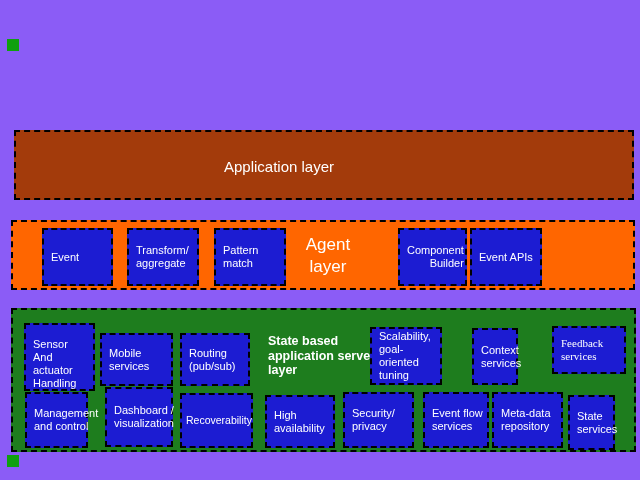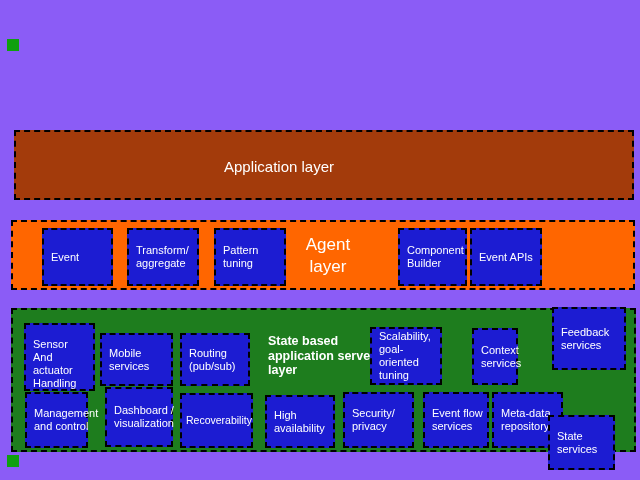--- a/index.html
+++ b/index.html
@@ -34,22 +34,22 @@
   <div class="ltitle" style="left:14px;top:158px;width:530px;text-align:center;font-size:15px;">Application layer</div>
 
   <div class="layer" style="left: 11px; top: 220px; width: 624px; height: 70px; background: rgb(255, 102, 0);"></div>
   <div class="ltitle" style="left:294px;top:234px;width:68px;text-align:center;font-size:17px;line-height:1.28;">Agent
 layer</div>
 
   <div class="bluebox" style="left:42px;top:228px;width:71px;height:58px;">Event</div>
   <div class="bluebox" style="left:127px;top:228px;width:72px;height:58px;">Transform/
 aggregate</div>
   <div class="bluebox" style="left:214px;top:228px;width:72px;height:58px;">Pattern
-tuning</div>
-  <div class="bluebox" style="left:398px;top:228px;width:69px;height:58px;">Component
+match</div>
+  <div class="bluebox" style="left:398px;top:228px;width:69px;height:58px;text-align:right;">Component
 Builder</div>
   <div class="bluebox" style="left:470px;top:228px;width:72px;height:58px;">Event APIs</div>
 
   <div class="layer" style="left: 11px; top: 308px; width: 625px; height: 144px; background: rgb(30, 125, 30);"></div>
   <div class="ltitle" style="left:268px;top:334px;width:112px;font-size:12.5px;font-weight:bold;line-height:1.17;">State based
 application server
 layer</div>
 
   <div class="bluebox top" style="left:24px;top:323px;width:71px;height:68px;">Sensor
 And actuator
@@ -58,32 +58,32 @@
 Normalize)</div>
   <div class="bluebox" style="left:100px;top:333px;width:73px;height:53px;">Mobile
 services</div>
   <div class="bluebox" style="left:180px;top:333px;width:70px;height:53px;">Routing
 (pub/sub)</div>
   <div class="bluebox" style="left:370px;top:327px;width:72px;height:58px;">Scalability,
 goal-oriented
 tuning</div>
   <div class="bluebox" style="left:472px;top:328px;width:46px;height:57px;">Context
 services</div>
-  <div class="bluebox" style="left:552px;top:307px;width:74px;height:63px;">Feedback
+  <div class="bluebox" style="left:552px;top:326px;width:74px;height:48px;font-family:Liberation Serif, serif;">Feedback
 services</div>
 
   <div class="bluebox" style="left:25px;top:392px;width:63px;height:56px;">Management
 and control</div>
   <div class="bluebox" style="left:105px;top:387px;width:68px;height:60px;">Dashboard /
 visualization</div>
   <div class="bluebox" style="left:180px;top:393px;width:73px;height:55px;padding-left:4px;font-size:10.5px;">Recoverability</div>
   <div class="bluebox" style="left:265px;top:395px;width:70px;height:53px;">High
 availability</div>
   <div class="bluebox" style="left:343px;top:392px;width:71px;height:56px;">Security/
 privacy</div>
   <div class="bluebox" style="left:423px;top:392px;width:66px;height:56px;">Event flow
 services</div>
   <div class="bluebox" style="left:492px;top:392px;width:71px;height:56px;">Meta-data
 repository</div>
-  <div class="bluebox" style="left:548px;top:395px;width:67px;height:55px;margin-top:20px;">State
+  <div class="bluebox" style="left:568px;top:395px;width:47px;height:55px;">State
 services</div>
 
 </div>
 
 </body></html>

